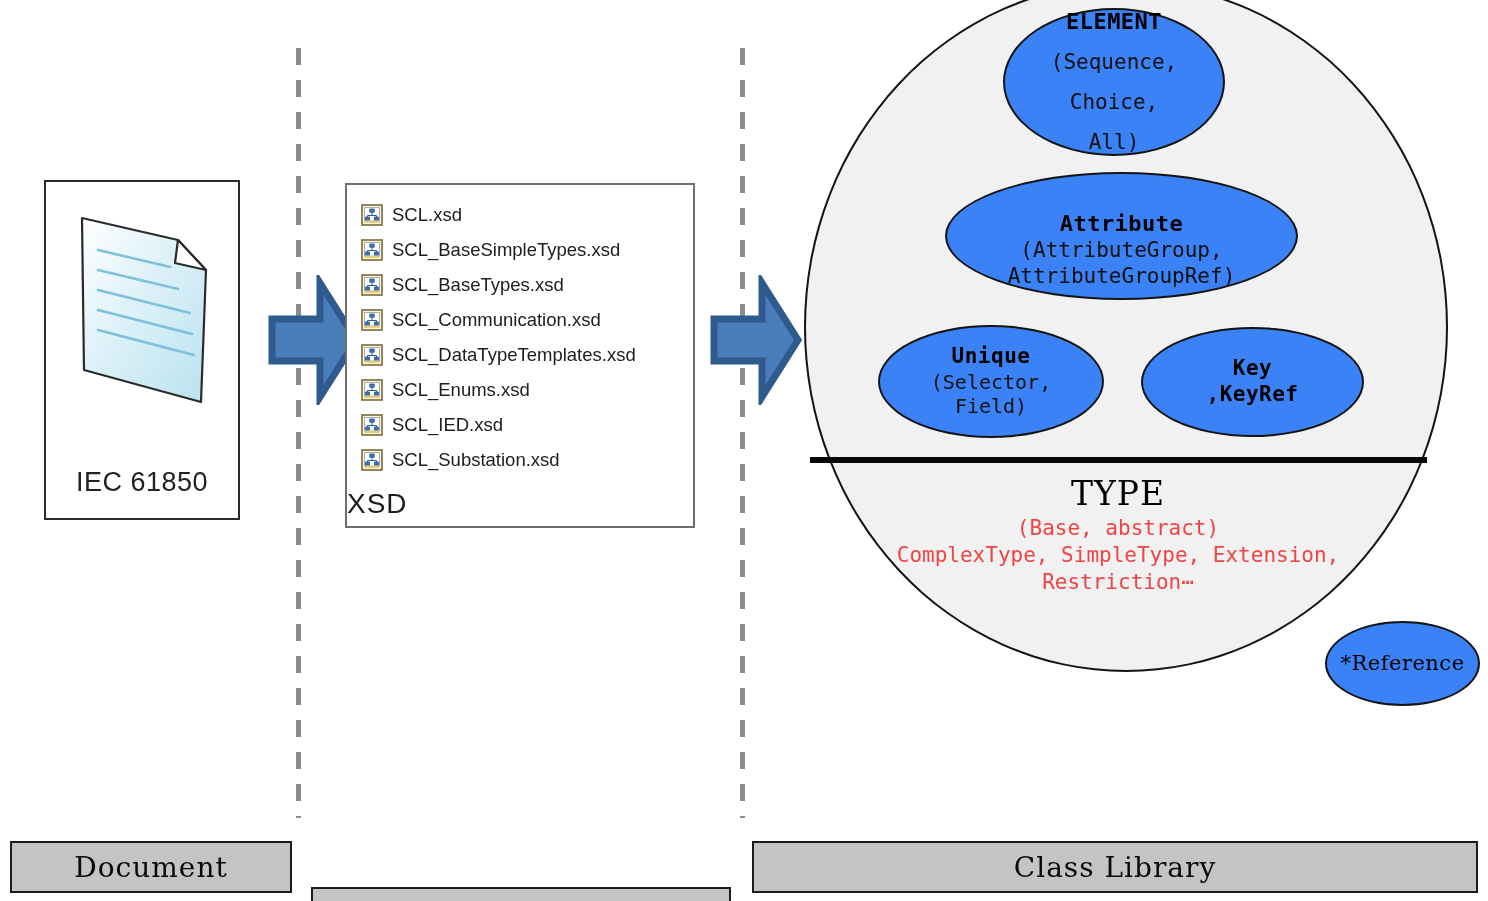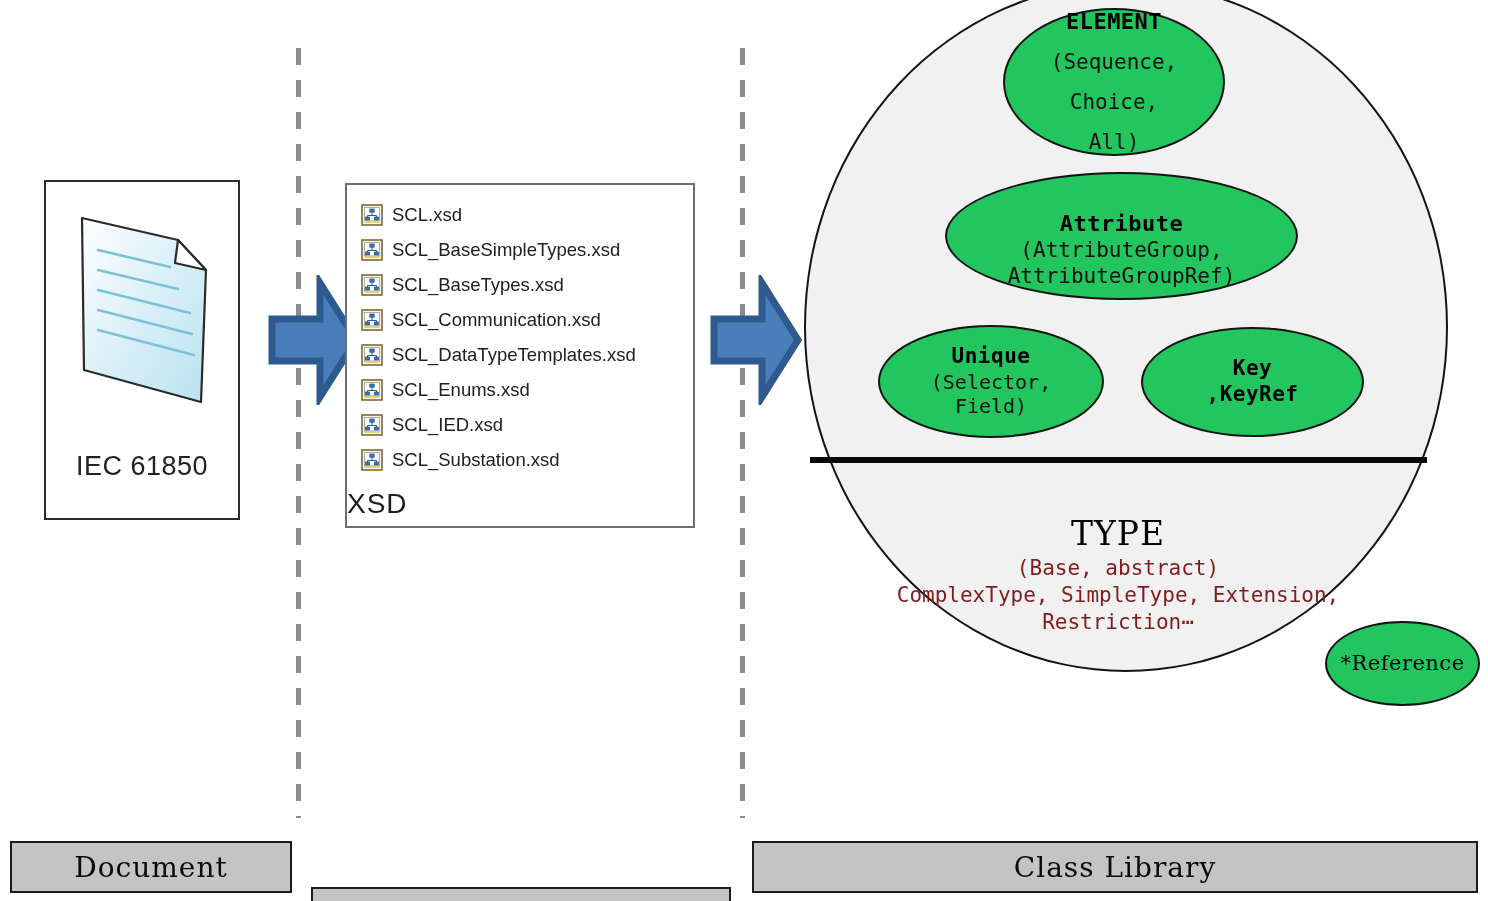--- a/index.html
+++ b/index.html
@@ -49,21 +49,21 @@
     position: absolute;
     left: 22px;
     top: 28px;
     width: 160px;
     height: 215px;
   }
   #doc-card-label {
     position: absolute;
     left: 0;
     right: 0;
-    bottom: 36px;
+    bottom: 20px;
     text-align: center;
     font-family: "Liberation Sans", sans-serif;
     font-size: 27px;
     color: #222222;
     letter-spacing: 0.5px;
   }
 
   
   .block-arrow {
     position: absolute;
@@ -135,21 +135,21 @@
     left: 810px;
     top: 457px;
     width: 617px;
     height: 6px;
     background: #080808;
   }
 
   
   .node-ellipse {
     position: absolute;
-    background: #22c55e;
+    background: #3b82f6;
     border: 2.5px solid #141414;
     border-radius: 50%;
     box-sizing: border-box;
     display: flex;
     flex-direction: column;
     align-items: center;
     justify-content: center;
     text-align: center;
   }
   .node-head {
@@ -202,33 +202,32 @@
     font-family: "DejaVu Serif", serif;
   }
 
   
   #type-block {
     position: absolute;
     left: 828px;
     top: 474px;
     width: 580px;
     text-align: center;
-    margin-top: 40px;
   }
   #type-title {
     font-family: "DejaVu Serif", serif;
     font-size: 33px;
     color: #000000;
     letter-spacing: 1px;
     margin-bottom: 2px;
   }
   .type-line {
     font-family: "DejaVu Sans Mono", monospace;
     font-size: 21px;
-    color: #7f1d1d;
+    color: #ef4444;
     line-height: 1.28;
   }
 
   
   .layer-label {
     position: absolute;
     top: 841px;
     height: 52px;
     background: #c4c4c4;
     border: 2px solid #1c1c1c;

